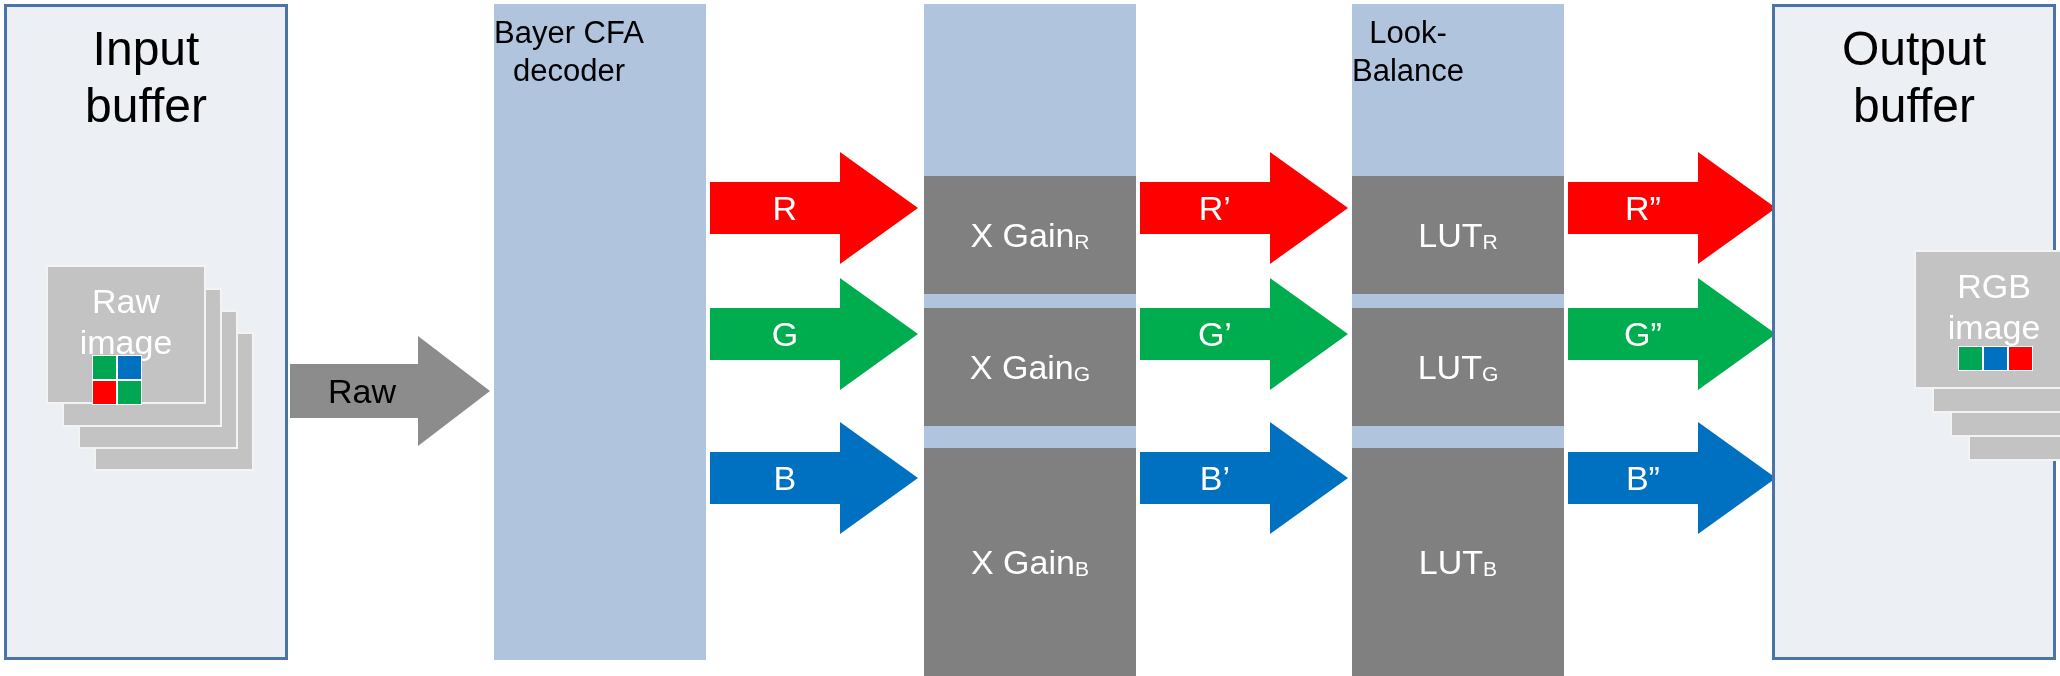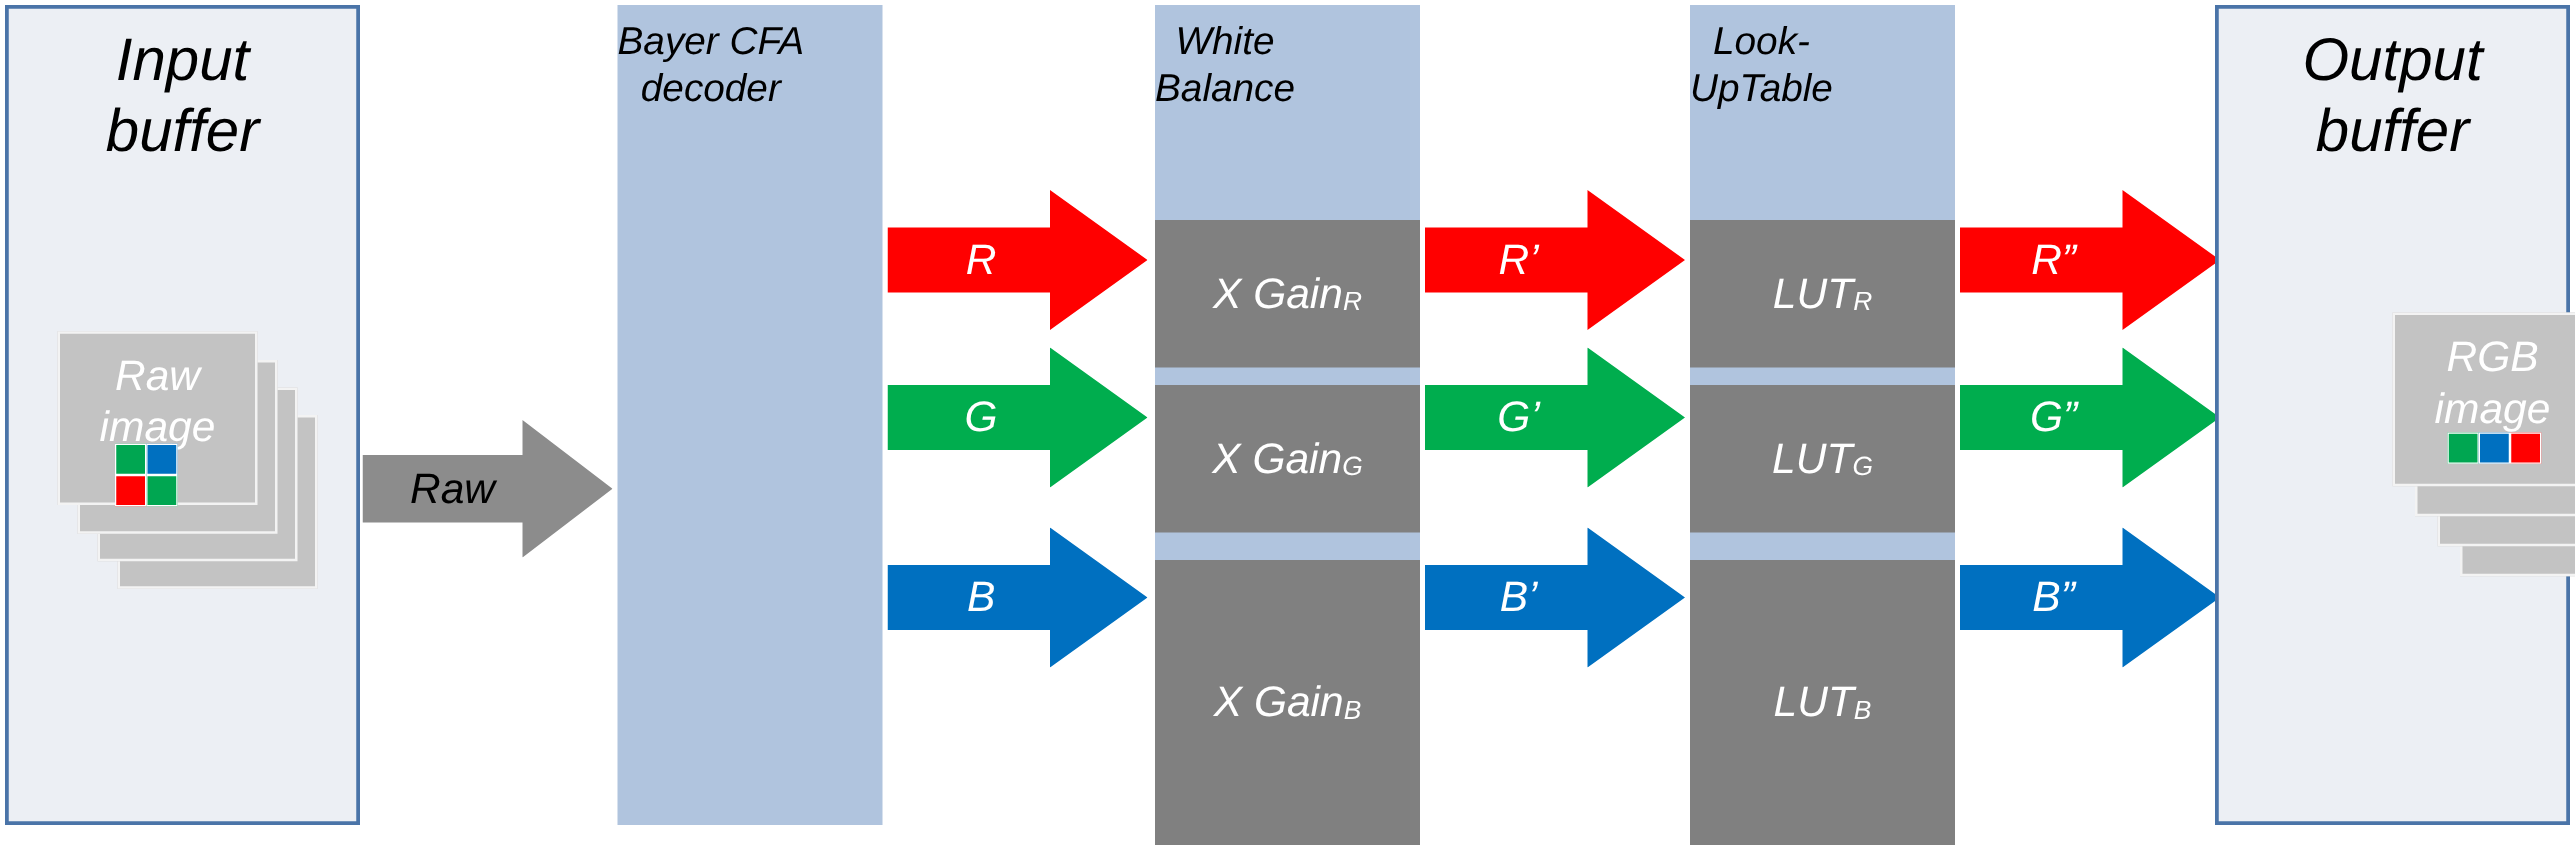--- a/index.html
+++ b/index.html
@@ -1,17 +1,17 @@
 <!DOCTYPE html>
 <html><head>
 <meta charset="utf-8">
 <style>
   html,body{margin:0;padding:0;background:#ffffff;}
   body{width:2060px;height:676px;font-family:"Liberation Sans",sans-serif;overflow:hidden;}
-  #stage{position:relative;width:2060px;height:676px;background:#fff;font-style:italic;}
+  #stage{position:relative;width:2060px;height:676px;background:#fff;}
 
   
   .buffer{
     position:absolute;background:#eceff4;border:3px solid #4a74a8;
     box-sizing:border-box;
   }
   .buffer-title{
     position:absolute;left:0;right:0;top:14px;text-align:center;
     font-size:48px;line-height:1.18;color:#000;white-space:pre-line;
   }
@@ -110,24 +110,20 @@
   </div>
   <div class="arrow" style="left:710px;top:422px;width:208px;height:112px;">
     <svg viewBox="0 0 208 112" preserveAspectRatio="none">
       <polygon points="0,30 130,30 130,0 208,56 130,112 130,82 0,82" fill="#0070C0"></polygon>
     </svg>
     <div class="alab">B</div>
   </div>
 
   <div class="stagecol" style="left:924px;top:4px;width:212px;height:656px;">
     <div class="tall" style="left:0;top:0;width:212px;height:656px;"></div>
-    <div class="head" style="left:0;top:0;width:212px;height:156px;background:transparent;">
-      <span>White
-Balance</span>
-    </div>
     <div class="cell" style="left:0;top:156px;width:212px;height:118px;">
       <span>X Gain</span>
         <sub>R</sub>
     </div>
     <div class="cell" style="left:0;top:288px;width:212px;height:118px;">
       <span>X Gain</span>
         <sub>G</sub>
     </div>
     <div class="cell" style="left:0;top:428px;width:212px;height:228px;">
       <span>X Gain</span>
@@ -151,21 +147,21 @@
     <svg viewBox="0 0 208 112" preserveAspectRatio="none">
       <polygon points="0,30 130,30 130,0 208,56 130,112 130,82 0,82" fill="#0070C0"></polygon>
     </svg>
     <div class="alab">B’</div>
   </div>
 
   <div class="stagecol" style="left:1352px;top:4px;width:212px;height:656px;">
     <div class="tall" style="left:0;top:0;width:212px;height:656px;"></div>
     <div class="head" style="left:0;top:0;width:212px;height:156px;background:transparent;">
       <span>Look-
-UpTable</span>
+Balance</span>
     </div>
     <div class="cell" style="left:0;top:156px;width:212px;height:118px;">
       <span>LUT</span>
         <sub>R</sub>
     </div>
     <div class="cell" style="left:0;top:288px;width:212px;height:118px;">
       <span>LUT</span>
         <sub>G</sub>
     </div>
     <div class="cell" style="left:0;top:428px;width:212px;height:228px;">

